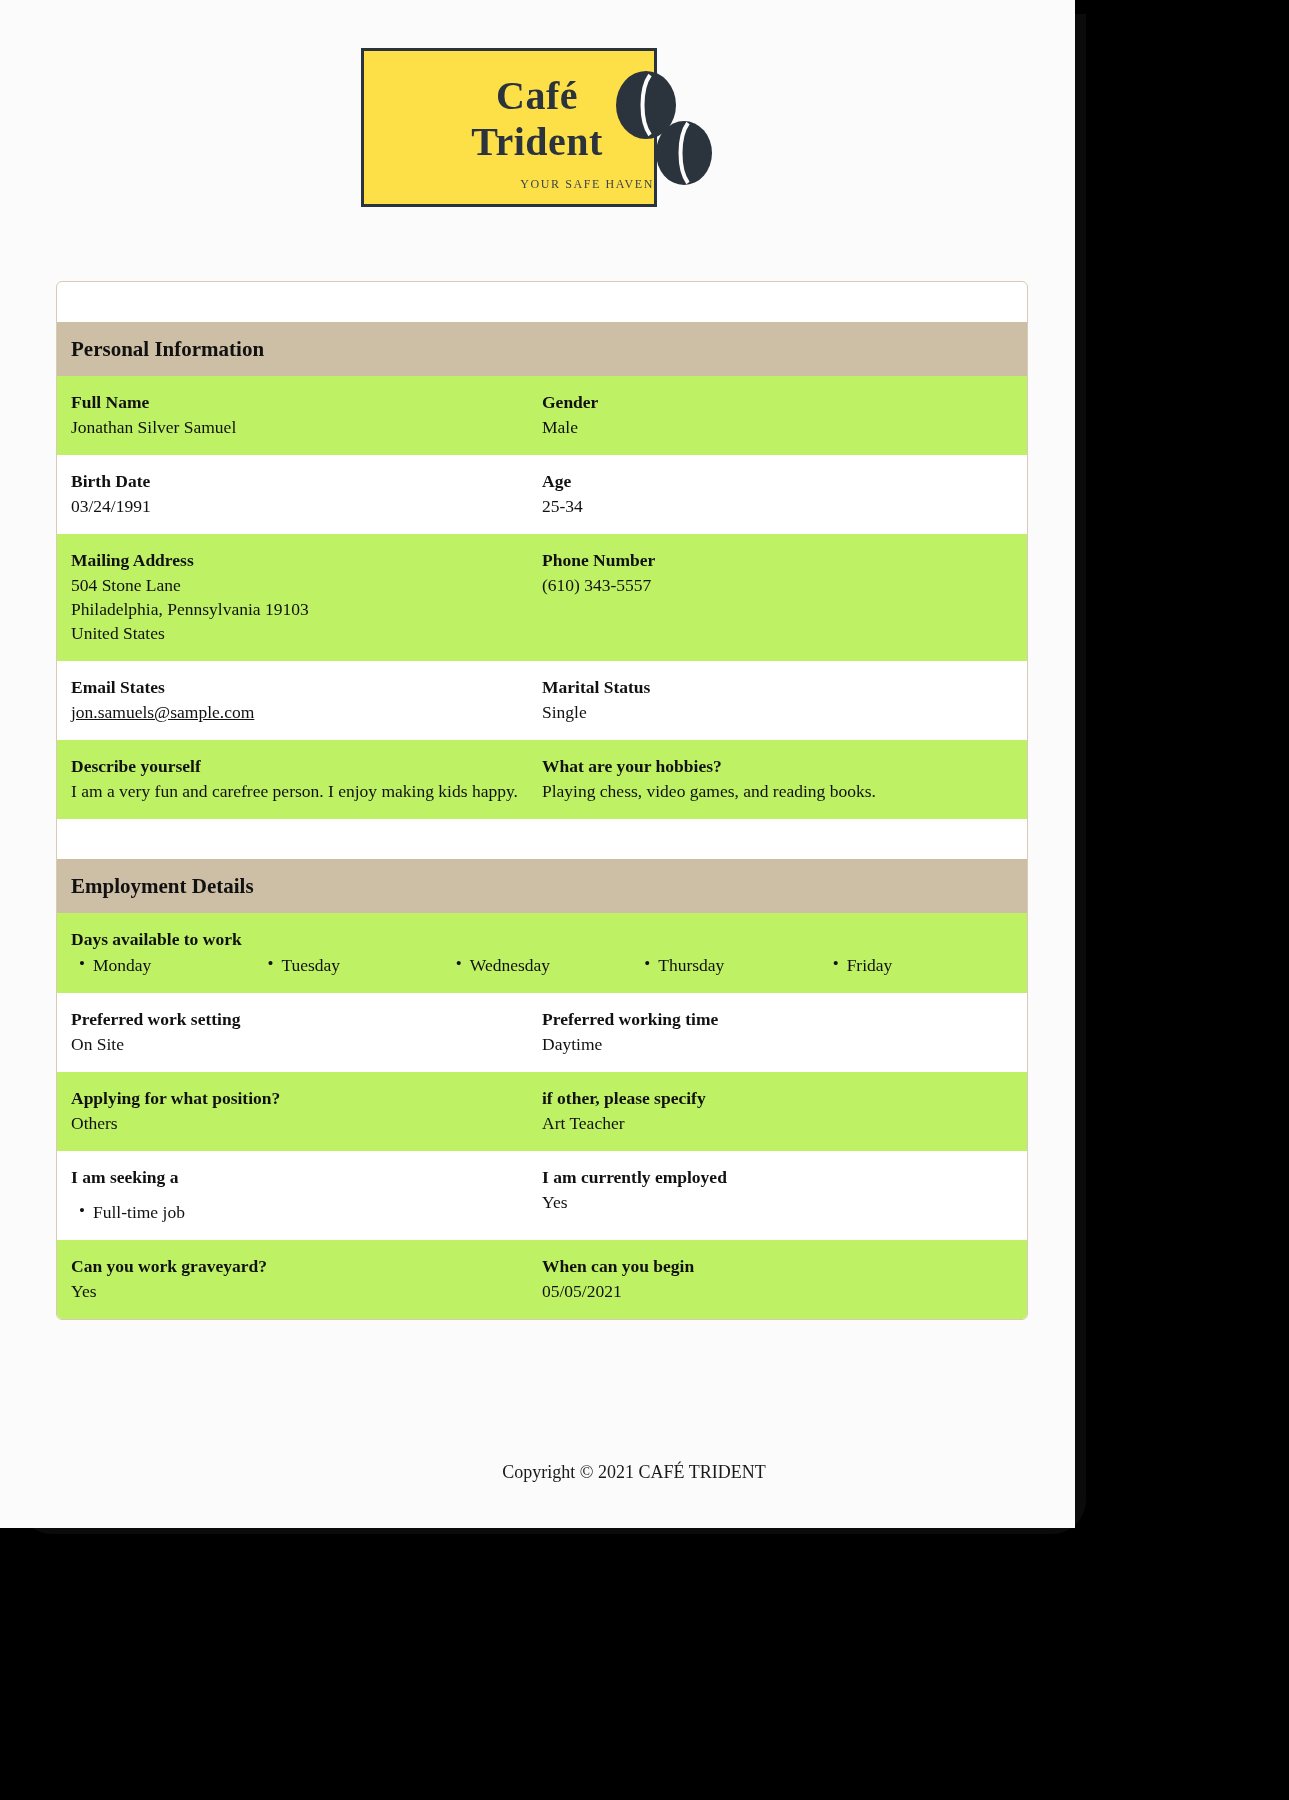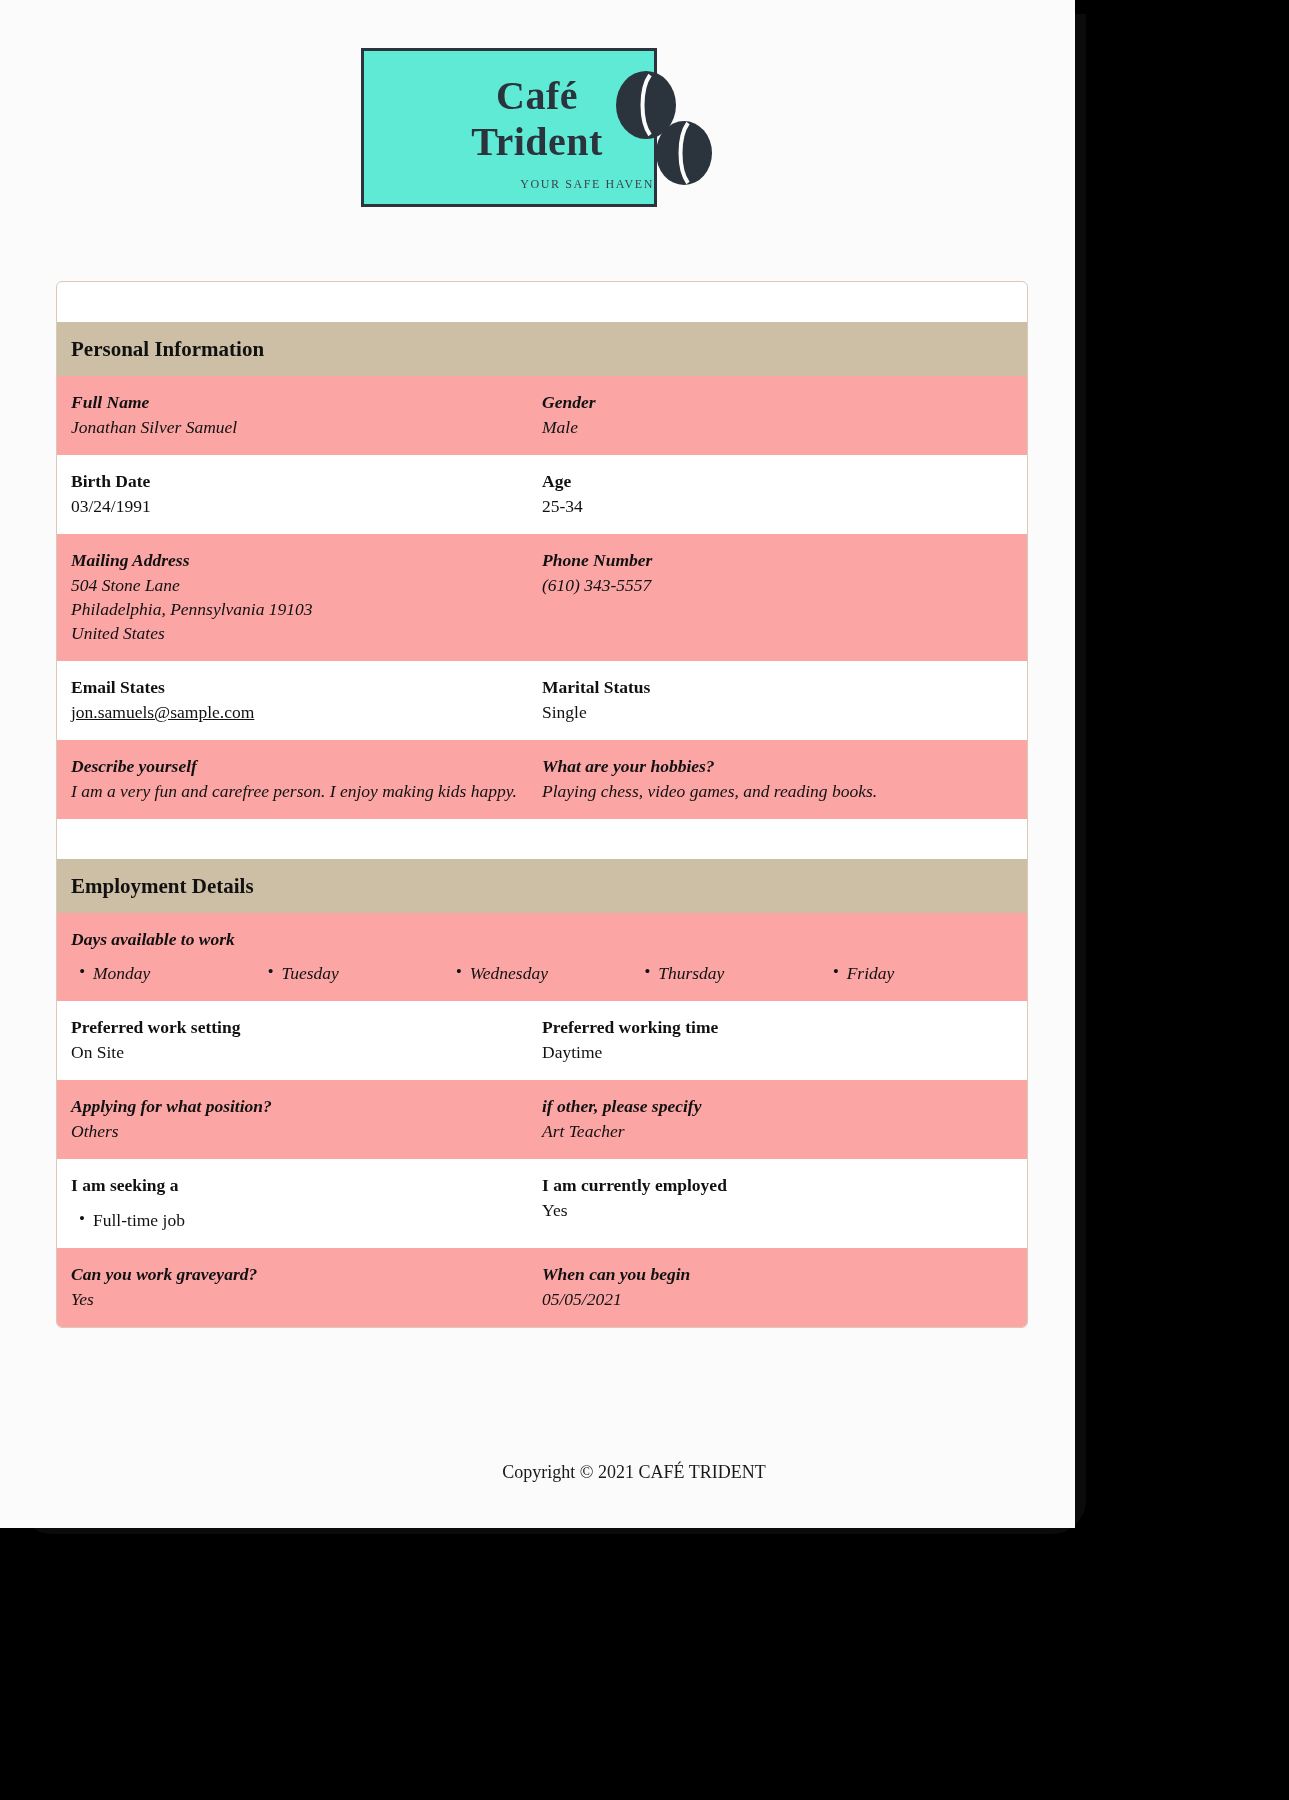--- a/index.html
+++ b/index.html
@@ -33,21 +33,21 @@
   }
 
   
   .logo-wrap {
     position: absolute;
     left: 361px;
     top: 48px;
     width: 296px;
     height: 159px;
     border: 3px solid #2b333d;
-    background: #5eead4;
+    background: #fde047;
   }
   .logo-inner {
     position: relative;
     width: 100%;
     height: 100%;
   }
   .logo-text {
     position: absolute;
     left: 78px;
     top: 22px;
@@ -101,21 +101,21 @@
     color: #111111;
     line-height: 26px;
     margin-top: 40px;
   }
 
   .row {
     display: flex;
     padding: 14px 14px 16px 14px;
     background: #ffffff;
   }
-  .row.alt { background: #fca5a5; font-style: italic; }
+  .row.alt { background: #bef264; }
 
   .cell {
     width: 50%;
     padding-right: 16px;
   }
   .label {
     font-weight: 700;
     font-size: 17.5px;
     line-height: 24px;
     color: #111111;
@@ -129,21 +129,21 @@
   .value a, .value .link {
     color: #111111;
     text-decoration: underline;
   }
 
   
   .days-row { display: block; }
   .days-list {
     display: flex;
     list-style: none;
-    margin-top: 10px;
+    margin-top: 2px;
   }
   .days-list li {
     flex: 1 1 0;
     font-size: 17.5px;
     line-height: 24px;
     color: #111111;
     position: relative;
     padding-left: 22px;
   }
   .days-list li::before {

